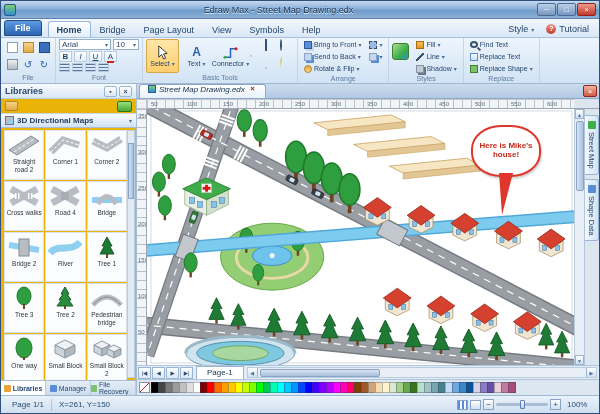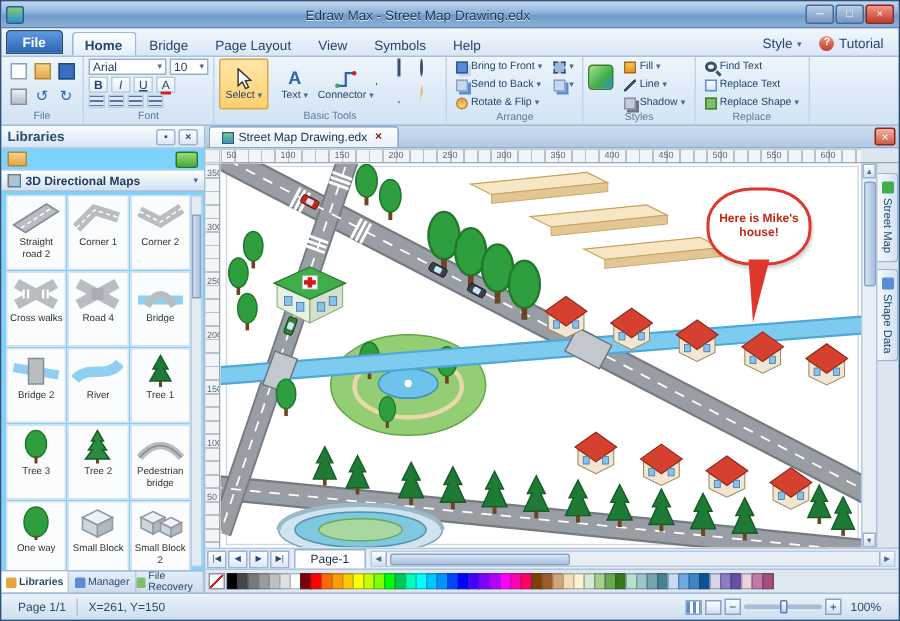--- a/index.html
+++ b/index.html
@@ -75,21 +75,21 @@
   .ai-find  { border:2px solid #36506e; border-radius:50%; width:7px; height:7px; position:relative; }
   .ai-find::after { content:""; position:absolute; left:5px; top:5px; width:4px; height:2px; background:#36506e; transform:rotate(45deg); }
   .ai-reptx { background:linear-gradient(#fff,#cfe0f2); border:1px solid #5b8dd6; }
   .ai-repsh { background:#7fc06a; border:1px solid #3e7e2c; }
   .theme-ic { width:17px; height:17px; margin:4px 2px 0 0; border:1px solid #3e7e2c; border-radius:3px; background:linear-gradient(135deg,#a8e08c,#3fae4a 60%,#2e8fd0); }
 
   
   .content { flex:1; display:flex; min-height:0; }
 
   
-  .leftpanel { width:136px; flex:0 0 136px; display:flex; flex-direction:column; background:#7dd3fc; border-right:1px solid #a8bcd4; }
+  .leftpanel { width:136px; flex:0 0 136px; display:flex; flex-direction:column; background:#eab308; border-right:1px solid #a8bcd4; }
   .ph { height:15px; flex:0 0 15px; display:flex; align-items:center; padding:0 4px; font-weight:bold; color:#2a4a70;
     background:linear-gradient(#f8fbfe,#d8e6f4); border-bottom:1px solid #b8cce0; }
   .ph .sp { flex:1; }
   .phb { width:13px; height:11px; border:1px solid #9ab4d4; border-radius:2px; background:linear-gradient(#fdfeff,#dce8f4); font-size:7px; line-height:10px; text-align:center; color:#2a4a70; margin-left:2px; }
   .ptool { height:15px; flex:0 0 15px; display:flex; align-items:center; padding:0 4px; gap:3px; border-bottom:1px solid #c8d8e8; }
   .pt1 { width:13px; height:10px; background:linear-gradient(#f6d488,#e0aa48); border:1px solid #b8862c; border-radius:1px; }
   .pt-sp { flex:1; }
   .pt2 { width:15px; height:11px; background:linear-gradient(#9ade7c,#4aa834); border:1px solid #2e7420; border-radius:2px; }
   .section { height:14px; flex:0 0 14px; display:flex; align-items:center; gap:3px; padding:0 4px; font-weight:bold; font-size:8px; color:#1f3a5c;
     background:linear-gradient(#fdfeff,#cfe0f2); border-bottom:1px solid #a8bcd4; }
@@ -103,21 +103,21 @@
   .pscroll .th { position:absolute; left:0; right:0; top:12px; height:56px; background:linear-gradient(90deg,#d2e0f0,#a8c0dc); border:1px solid #8aa4c8; }
   .ptabs { height:15px; flex:0 0 15px; display:flex; border-top:1px solid #a8bcd4; background:linear-gradient(#e4edf7,#cddcee); }
   .ptab { flex:1; display:flex; align-items:center; justify-content:center; gap:2px; font-size:7px; color:#2a4a70; border-right:1px solid #b8cce0; }
   .ptab.active { background:#fff; font-weight:bold; }
   .pti { width:7px; height:7px; border-radius:1px; }
   .pti.a { background:#e8a33c; } .pti.b { background:#5b8dd6; } .pti.c { background:#7fc06a; }
 
   
   .main { flex:1; display:flex; flex-direction:column; min-width:0; }
   .doctabs { height:15px; flex:0 0 15px; display:flex; align-items:flex-end; background:linear-gradient(#cddcee,#b2c9e2); border-bottom:1px solid #8fa8c8; padding:0 2px; }
-  .dtab { display:flex; align-items:center; gap:3px; height:14px; padding:0 8px; background:linear-gradient(#fdfeff,#e8f1fa); border:1px solid #8fa8c8; border-bottom:none; border-radius:3px 3px 0 0; font-size:8px; color:#16304f; }
+  .dtab { display:flex; align-items:flex-start; gap:3px; height:14px; padding:0 8px; background:linear-gradient(#fdfeff,#e8f1fa); border:1px solid #8fa8c8; border-bottom:none; border-radius:3px 3px 0 0; font-size:8px; color:#16304f;font-style:italic; }
   .dt-ic { width:8px; height:8px; background:linear-gradient(#7fd06a,#2e8fd0); border:1px solid #2a5a8e; }
   .dclose { width:9px; height:9px; font-size:8px; line-height:8px; text-align:center; color:#8e2418; font-weight:bold; }
   .dt-sp { flex:1; }
   .dbar-x { width:14px; height:12px; margin-bottom:1px; text-align:center; font-size:8px; line-height:11px; color:#44210c; background:linear-gradient(#f0b4a4,#cf5a42); border:1px solid #8e2418; border-radius:2px; color:#fff; }
 
   .hruler-row { height:10px; flex:0 0 10px; display:flex; }
   .corner { width:10px; flex:0 0 10px; background:#eef1f5; border:1px solid #c0c8d0; border-left:none; }
   .hruler { flex:1; position:relative; background:#f2f5f8 repeating-linear-gradient(90deg,#b8c0c8 0 1px,transparent 1px 9px); border-top:1px solid #c0c8d0; border-bottom:1px solid #9aa6b4; overflow:hidden; }
   .hr-fill { width:25px; flex:0 0 25px; background:#dde5ef; border-bottom:1px solid #9aa6b4; }
   .rlab { position:absolute; top:1px; font-size:6px; color:#5a6a7c; }

